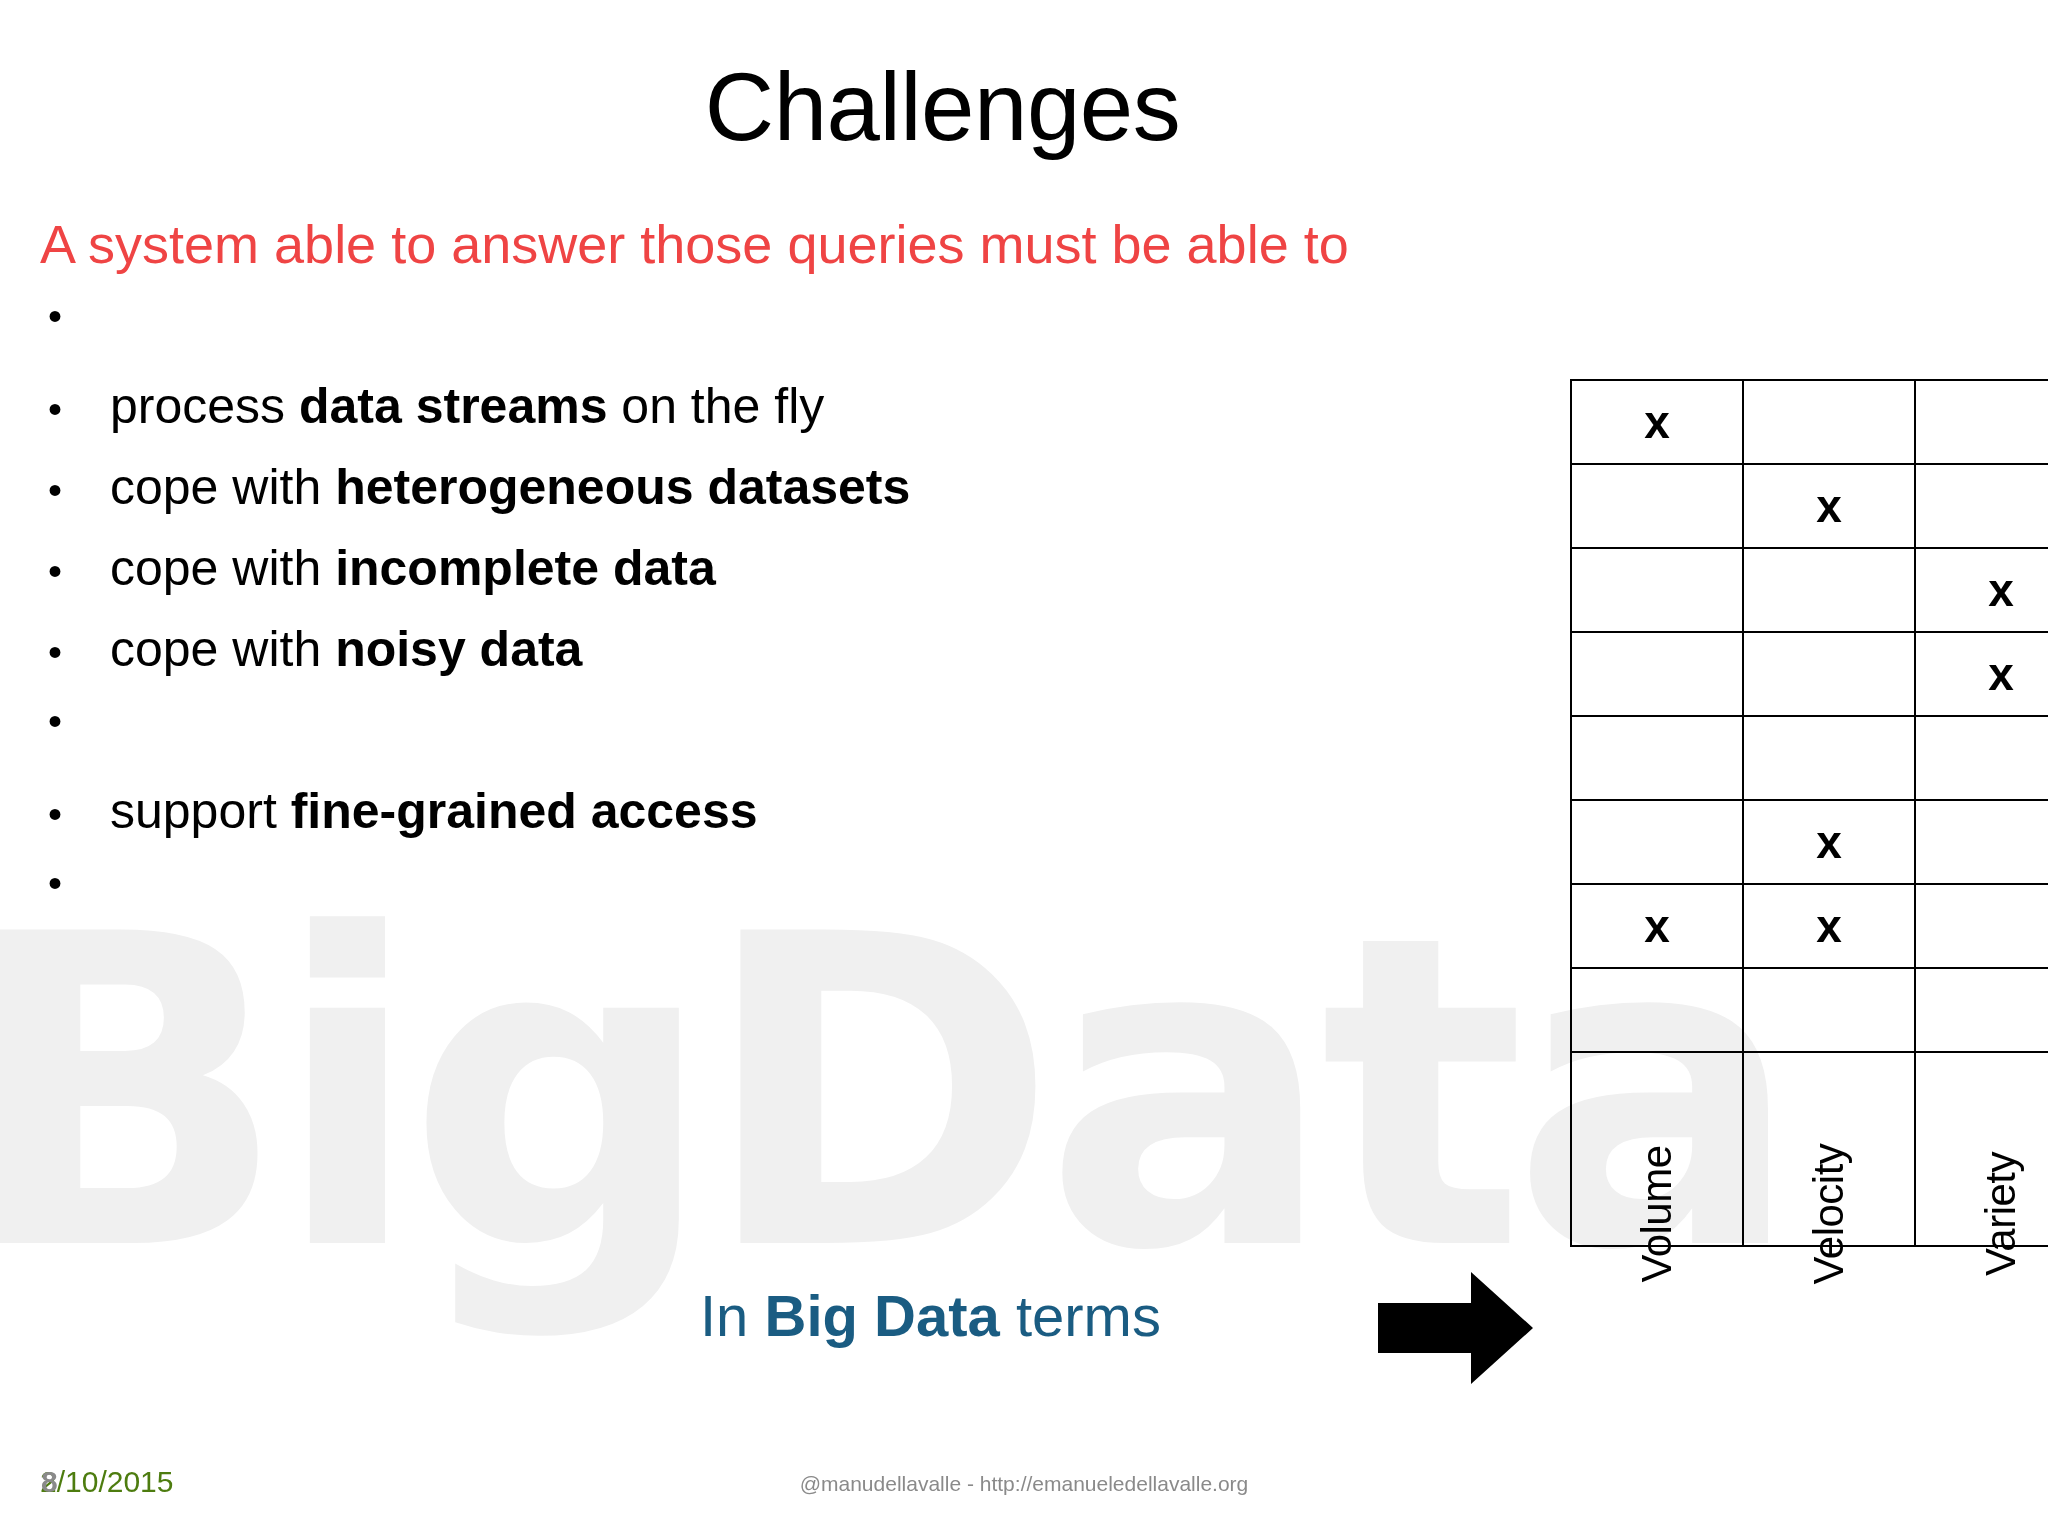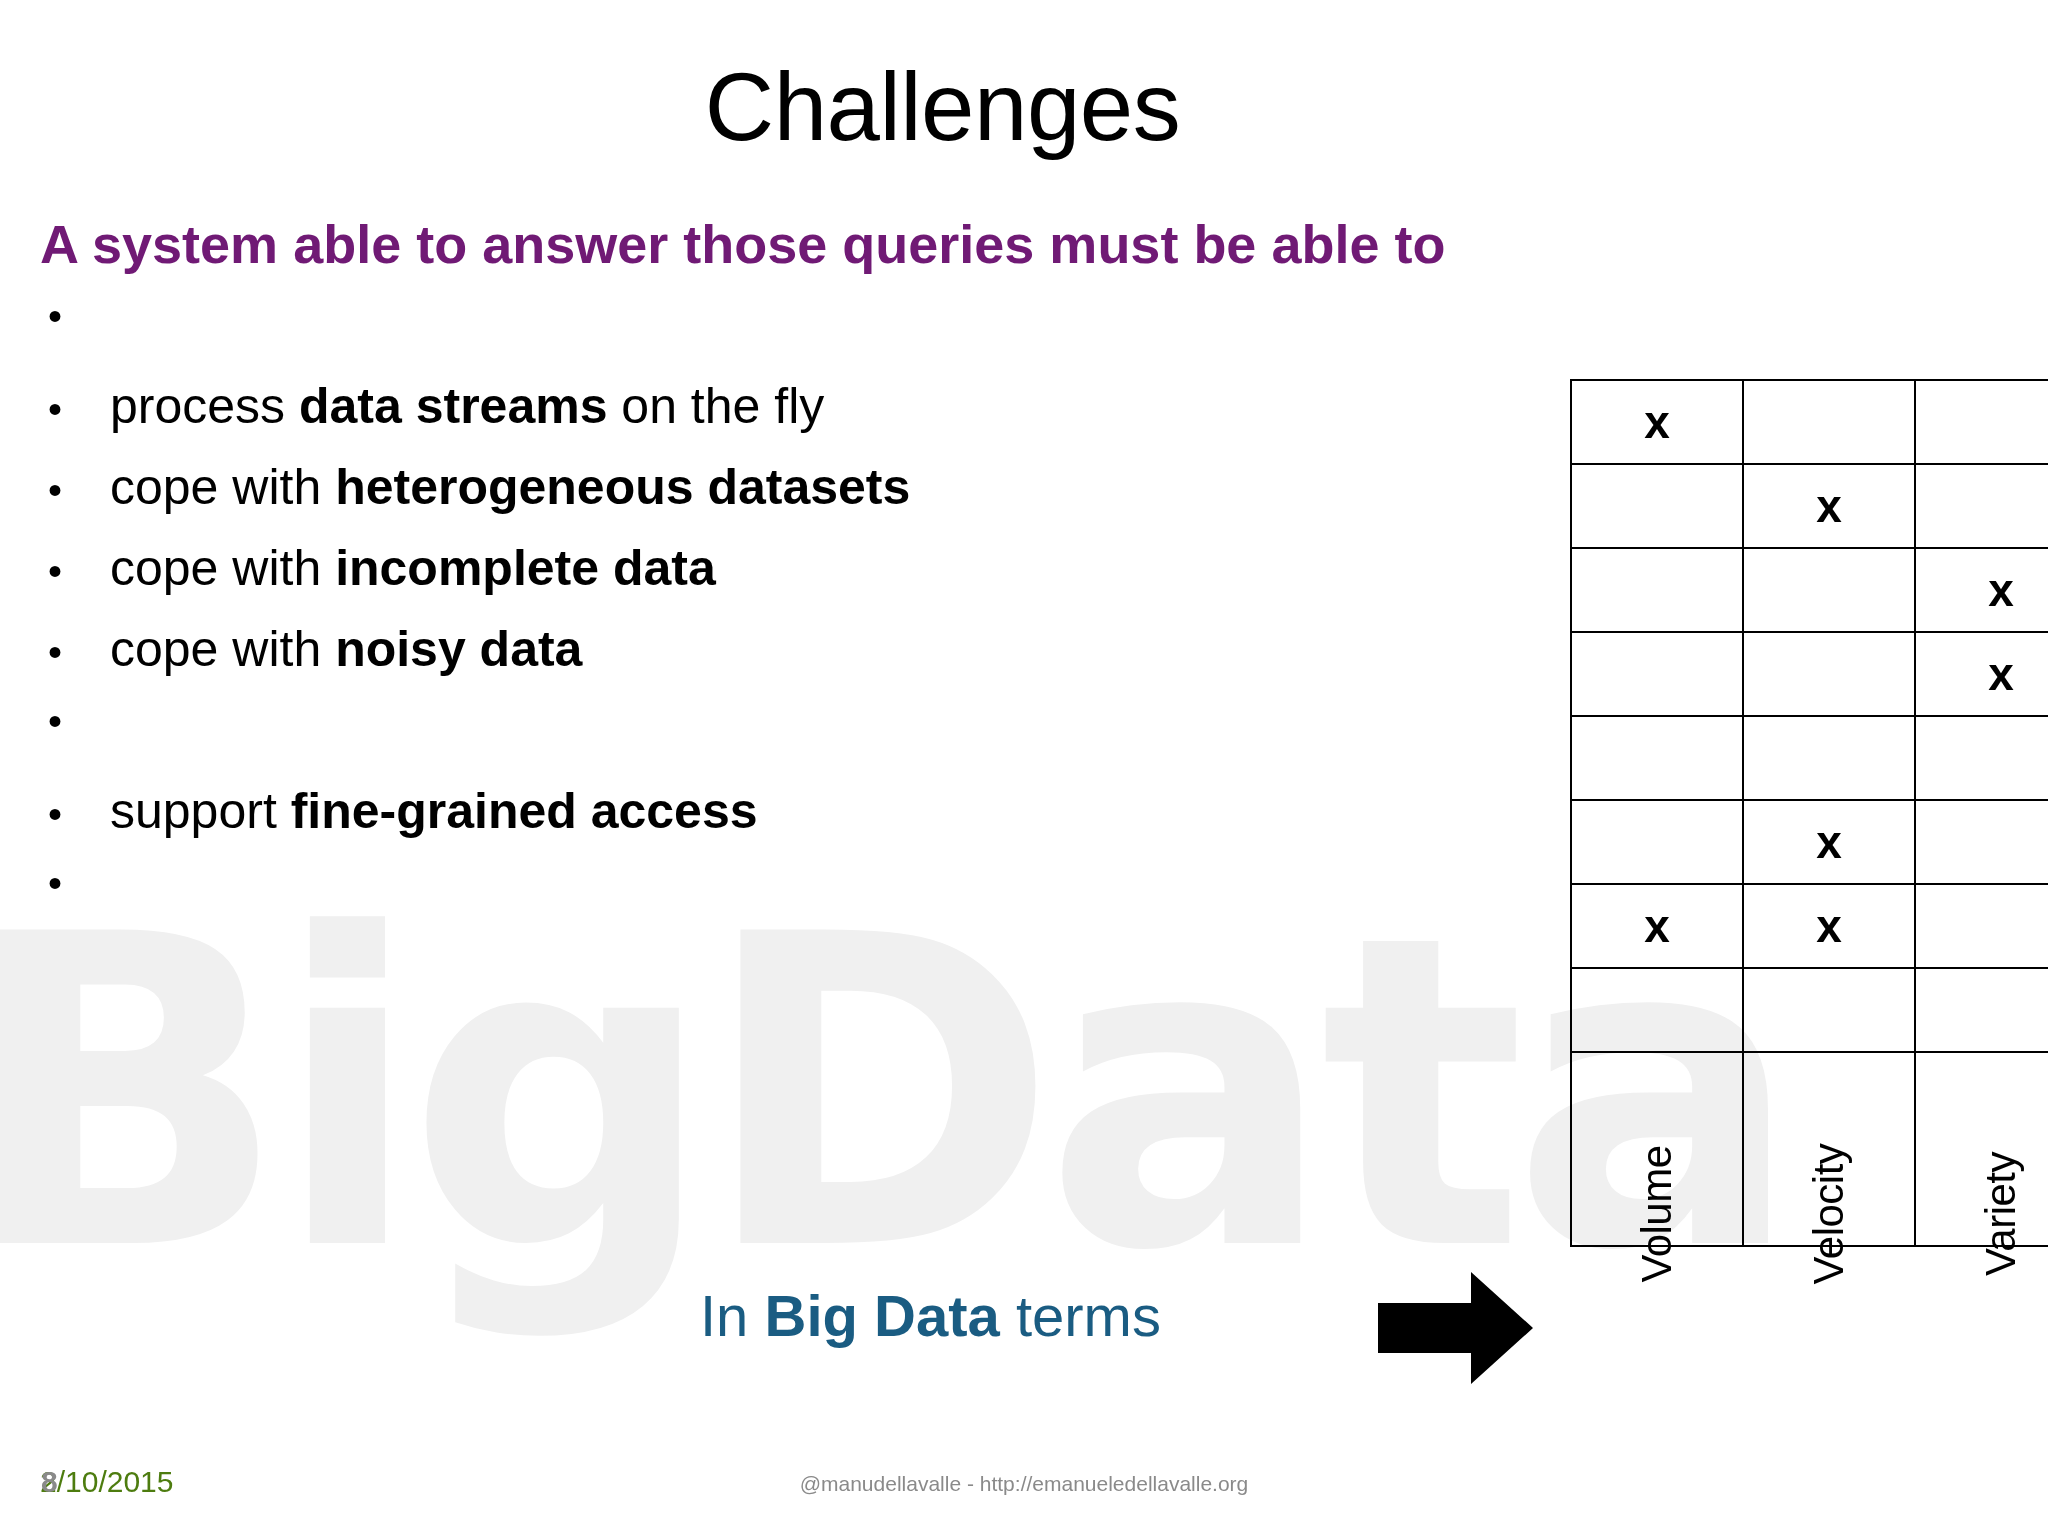--- a/index.html
+++ b/index.html
@@ -50,25 +50,24 @@
   
   #body-block {
     position: absolute;
     left: 40px;
     top: 215px;
     width: 1500px;
     z-index: 3;
   }
   #intro-line {
     font-size: 54px;
-    color: #701a75;
+    color: #ef4444;
     line-height: 1.1;
     margin-bottom: 22px;
     white-space: nowrap;
-    font-weight: bold;
   }
   .bullet-row {
     display: flex;
     align-items: baseline;
     height: 81px;
     font-size: 50px;
     color: #000000;
     white-space: nowrap;
   }
   .bullet-mark {

